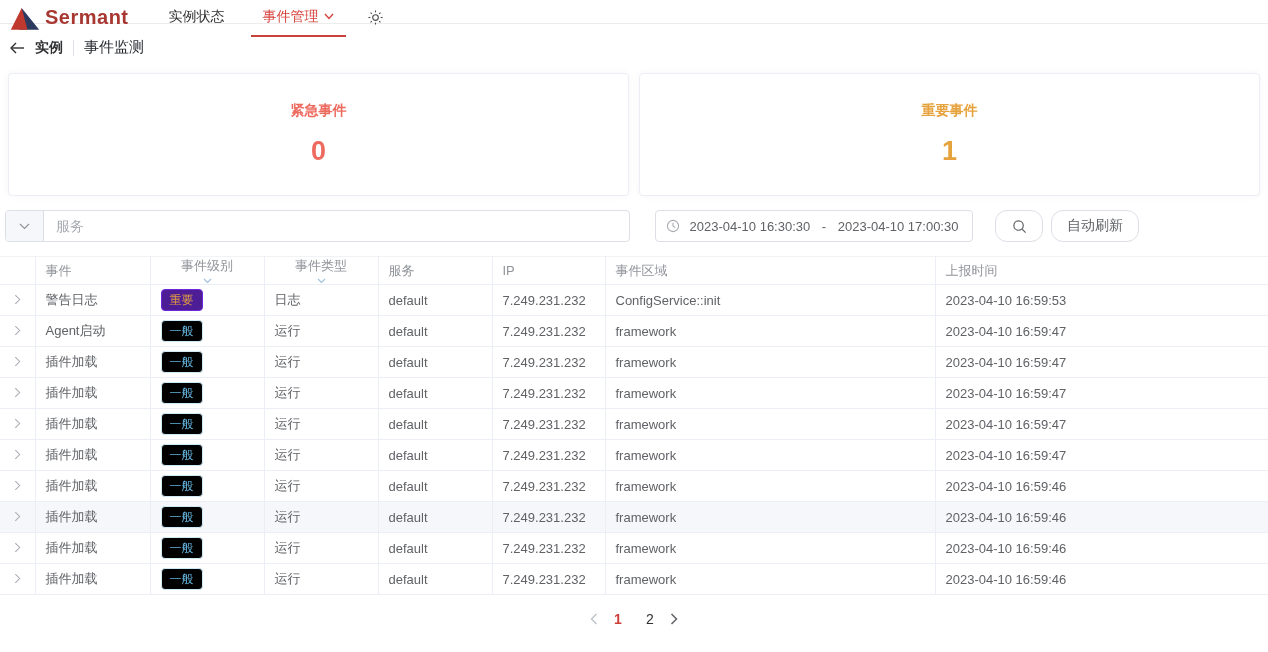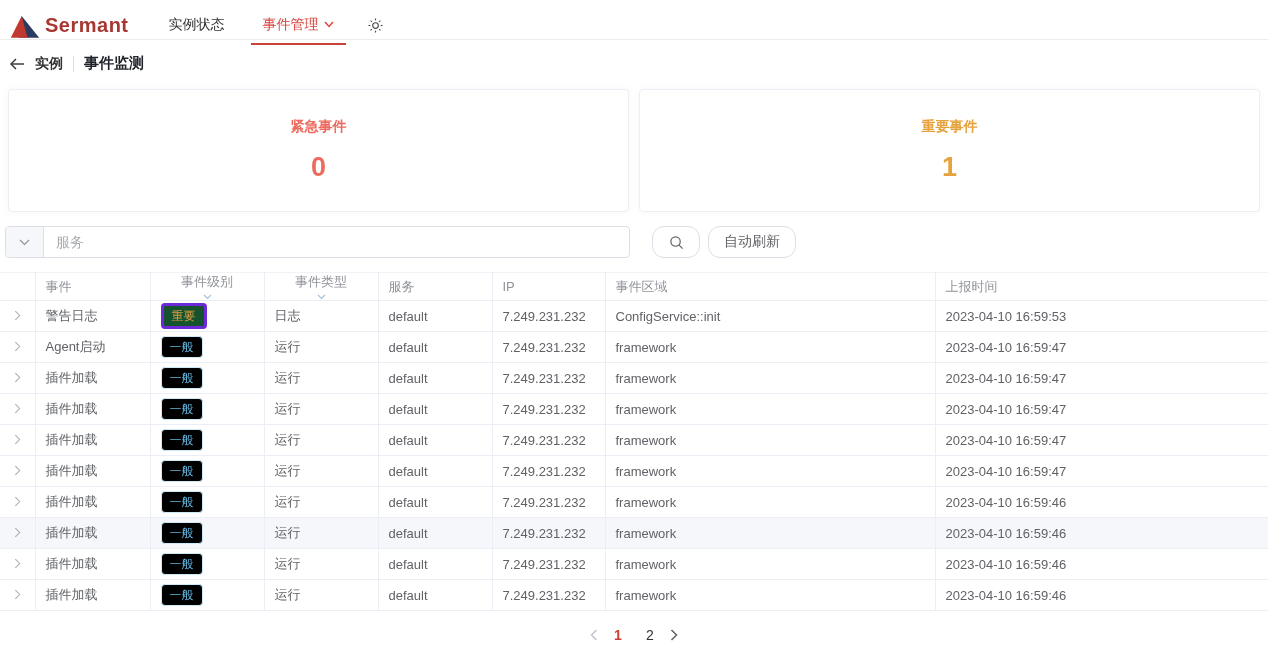--- a/index.html
+++ b/index.html
@@ -3,33 +3,33 @@
 <meta charset="utf-8">
 <style>
   * { box-sizing: border-box; }
   html,body { margin:0; padding:0; }
   body {
     width:1268px; height:652px; background:#ffffff;
     font-family:"Liberation Sans","DejaVu Sans",sans-serif;
     color:#303133; overflow:hidden;
   }
   
-  .navbar { height:40px; display:flex; align-items:center; border-bottom:1px solid #ececec; padding:12px 16px 0 10px; }
+  .navbar { height:24px; display:flex; align-items:center; border-bottom:1px solid #ececec; padding:12px 16px 0 10px; }
   .brand { display:flex; align-items:center; gap:5px; cursor:pointer; }
   .brand-text { font-size:20px; font-weight:bold; color:#a83732; letter-spacing:.5px; }
   .nav { display:flex; align-items:stretch; height:38px; margin-left:14px; }
   .nav-item { display:flex; align-items:center; gap:5px; padding:0 12px; margin-left:14px; font-size:14px; color:#303133; cursor:pointer; border-bottom:2px solid transparent; }
   .nav-item.active { color:#d6433d; border-bottom-color:#c8413b; }
   .theme-toggle { margin-left:22px; display:flex; align-items:center; cursor:pointer; }
   
   .breadcrumb { display:flex; align-items:center; gap:10px; padding:14px 2px 6px 10px; }
   .crumb-back { display:flex; align-items:center; cursor:pointer; }
   .crumb-link { font-size:14px; font-weight:600; color:#303133; cursor:pointer; }
   .crumb-divider { width:1px; height:16px; background:#dcdfe6; }
-  .crumb-title { font-size:15px; font-weight:700; color:#1f2329; }
+  .crumb-title { font-size:15px; font-weight:400; color:#1f2329; }
   
   .cards { display:flex; gap:10px; padding:10px 8px 0; }
   .card { flex:1; height:123px; background:#fff; border:1px solid #ebeef5; border-radius:4px;
           box-shadow:0 0 8px rgba(0,0,0,.04); display:flex; flex-direction:column;
           align-items:center; justify-content:center; gap:16px; }
   .card-label { font-size:14px; font-weight:600; color:currentColor; }
   .card-value { font-size:27px; font-weight:700; color:currentColor; }
   
   .filter-row { display:flex; align-items:center; padding:14px 8px 0 5px; }
   .service-group { width:625px; height:32px; border:1px solid #dcdfe6; border-radius:4px; display:flex; overflow:hidden; background:#fff; }
@@ -48,21 +48,21 @@
   .table-wrap { margin-top:14px; }
   table { width:100%; border-collapse:collapse; table-layout:fixed; font-size:13px; border-top:1px solid #f0f2f5; }
   th, td { padding:0 10px; border-bottom:1px solid #ebeef5; border-right:1px solid #ebeef5; overflow:hidden; white-space:nowrap; text-overflow:ellipsis; }
   th:last-child, td:last-child { border-right:none; }
   th { height:16px; font-weight:400; color:#909399; text-align:left; }
   td { height:31px; color:#606266; }
   tr.hovered td { background:#f5f7fa; }
   .th-flex { display:flex; align-items:center; gap:3px;flex-direction:column; }
   .expand-cell { text-align:center; padding:0; }
   .badge { display:inline-block; padding:2px 8px; border-radius:4px; font-size:12px; line-height:16px; }
-  .badge-warning { background:#14532d; color:#dd9b43; border:3px solid #6d28d9; }
+  .badge-warning { background:#4c1d95; color:#dd9b43; border:1px solid #6d28d9; }
   .badge-normal  { background:#000000; color:#66b4dd; border:1px solid #cdeaf7; }
   
   .pagination { display:flex; align-items:center; justify-content:center; gap:8px; padding:12px 0; font-size:14px; }
   .page-btn { min-width:24px; height:24px; line-height:24px; text-align:center; color:#303133; cursor:pointer; }
   .page-btn.active { color:#cf3e36; font-weight:700; }
   .page-arrow { display:flex; align-items:center; cursor:pointer; }
   .icon { display:inline-flex; align-items:center; justify-content:center; }
 </style>
 </head>
 <body>
@@ -135,20 +135,31 @@
 <div class="filter-row">
   <div class="service-group">
     <div class="service-prepend">
       <span class="icon">
         <svg width="11" height="7" viewBox="0 0 11 7">
             <polyline points="1,1 5.5,5.5 10,1" fill="none" stroke="#909399" stroke-width="1.2"></polyline>
           </svg>
       </span>
     </div>
     <input class="service-input" type="text" placeholder="服务" style="">
+  </div>
+  <div class="date-range">
+    <span class="icon">
+      <svg width="14" height="14" viewBox="0 0 14 14" fill="none" stroke="#a8abb2" stroke-width="1.1">
+        <circle cx="7" cy="7" r="5.6"></circle>
+          <polyline points="7,3.8 7,7 9.3,8.6"></polyline>
+      </svg>
+    </span>
+    <span class="date-value">2023-04-10 16:30:30</span>
+    <span class="date-sep">-</span>
+    <span class="date-value">2023-04-10 17:00:30</span>
   </div>
   <button class="btn search-btn">
     <span class="icon">
       <svg width="15" height="15" viewBox="0 0 16 16" fill="none" stroke="#606266" stroke-width="1.3">
         <circle cx="7" cy="7" r="5"></circle>
           <line x1="10.8" y1="10.8" x2="14.5" y2="14.5"></line>
       </svg>
     </span>
   </button>
   <button class="btn refresh-btn">自动刷新</button>

